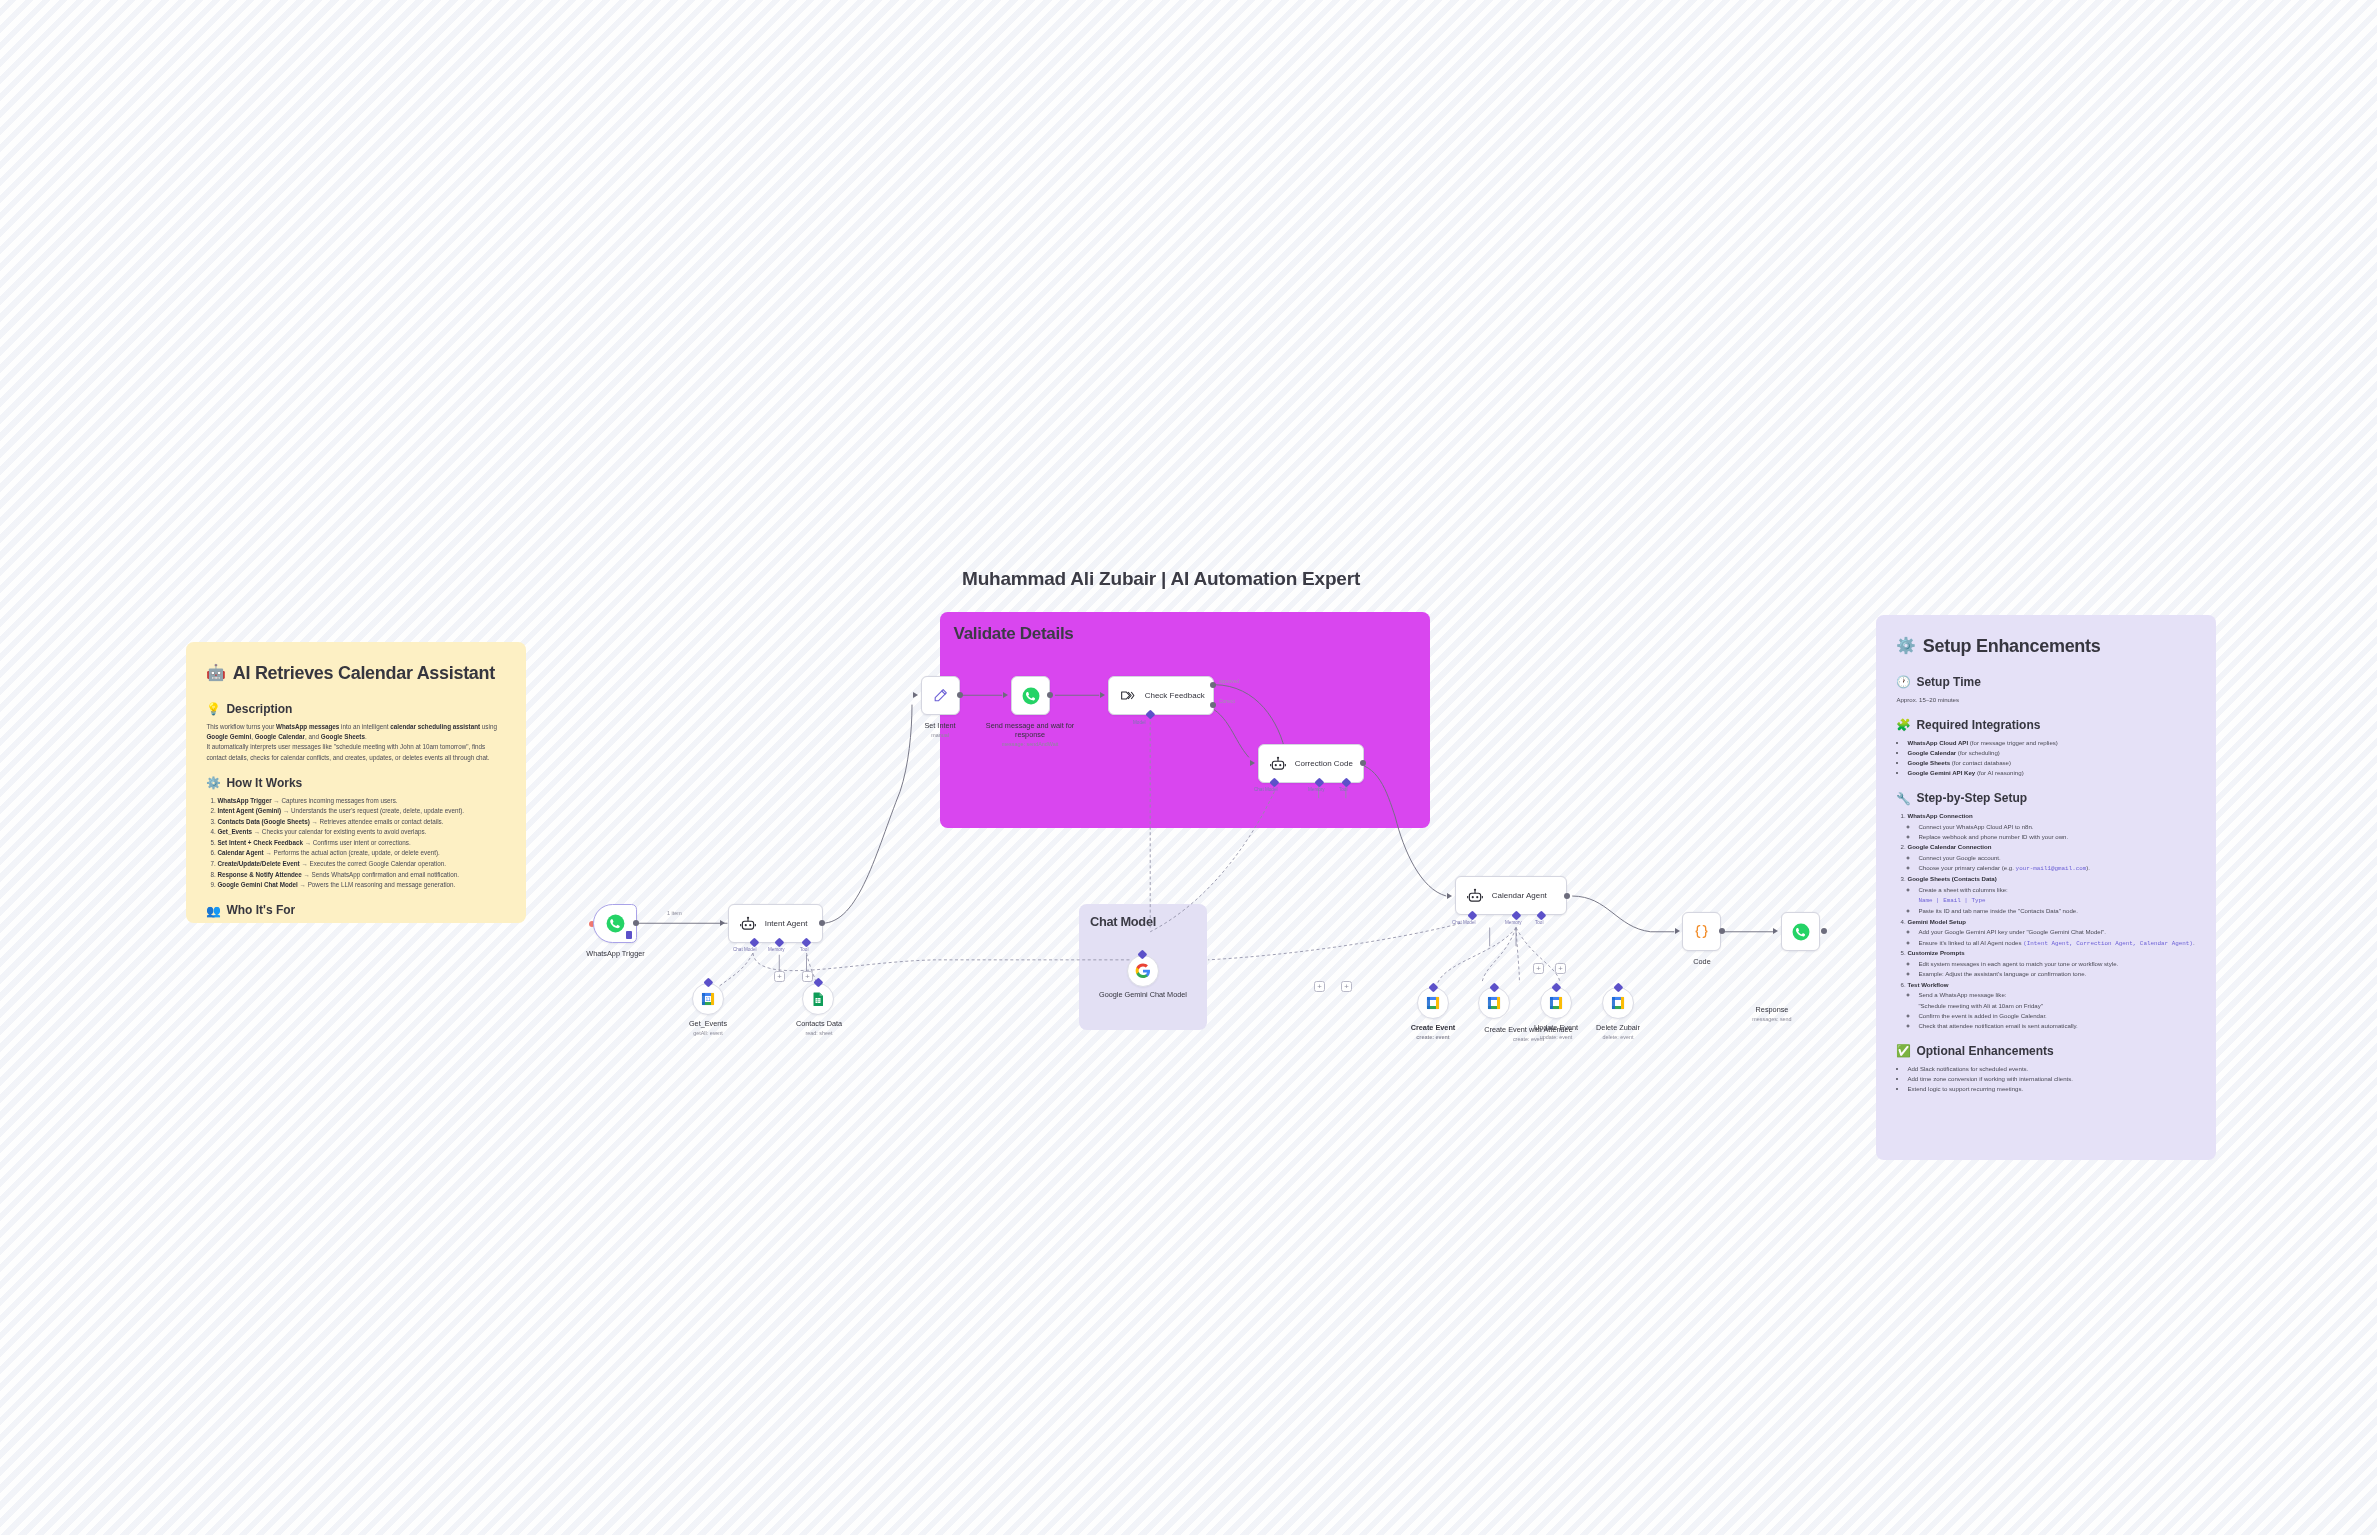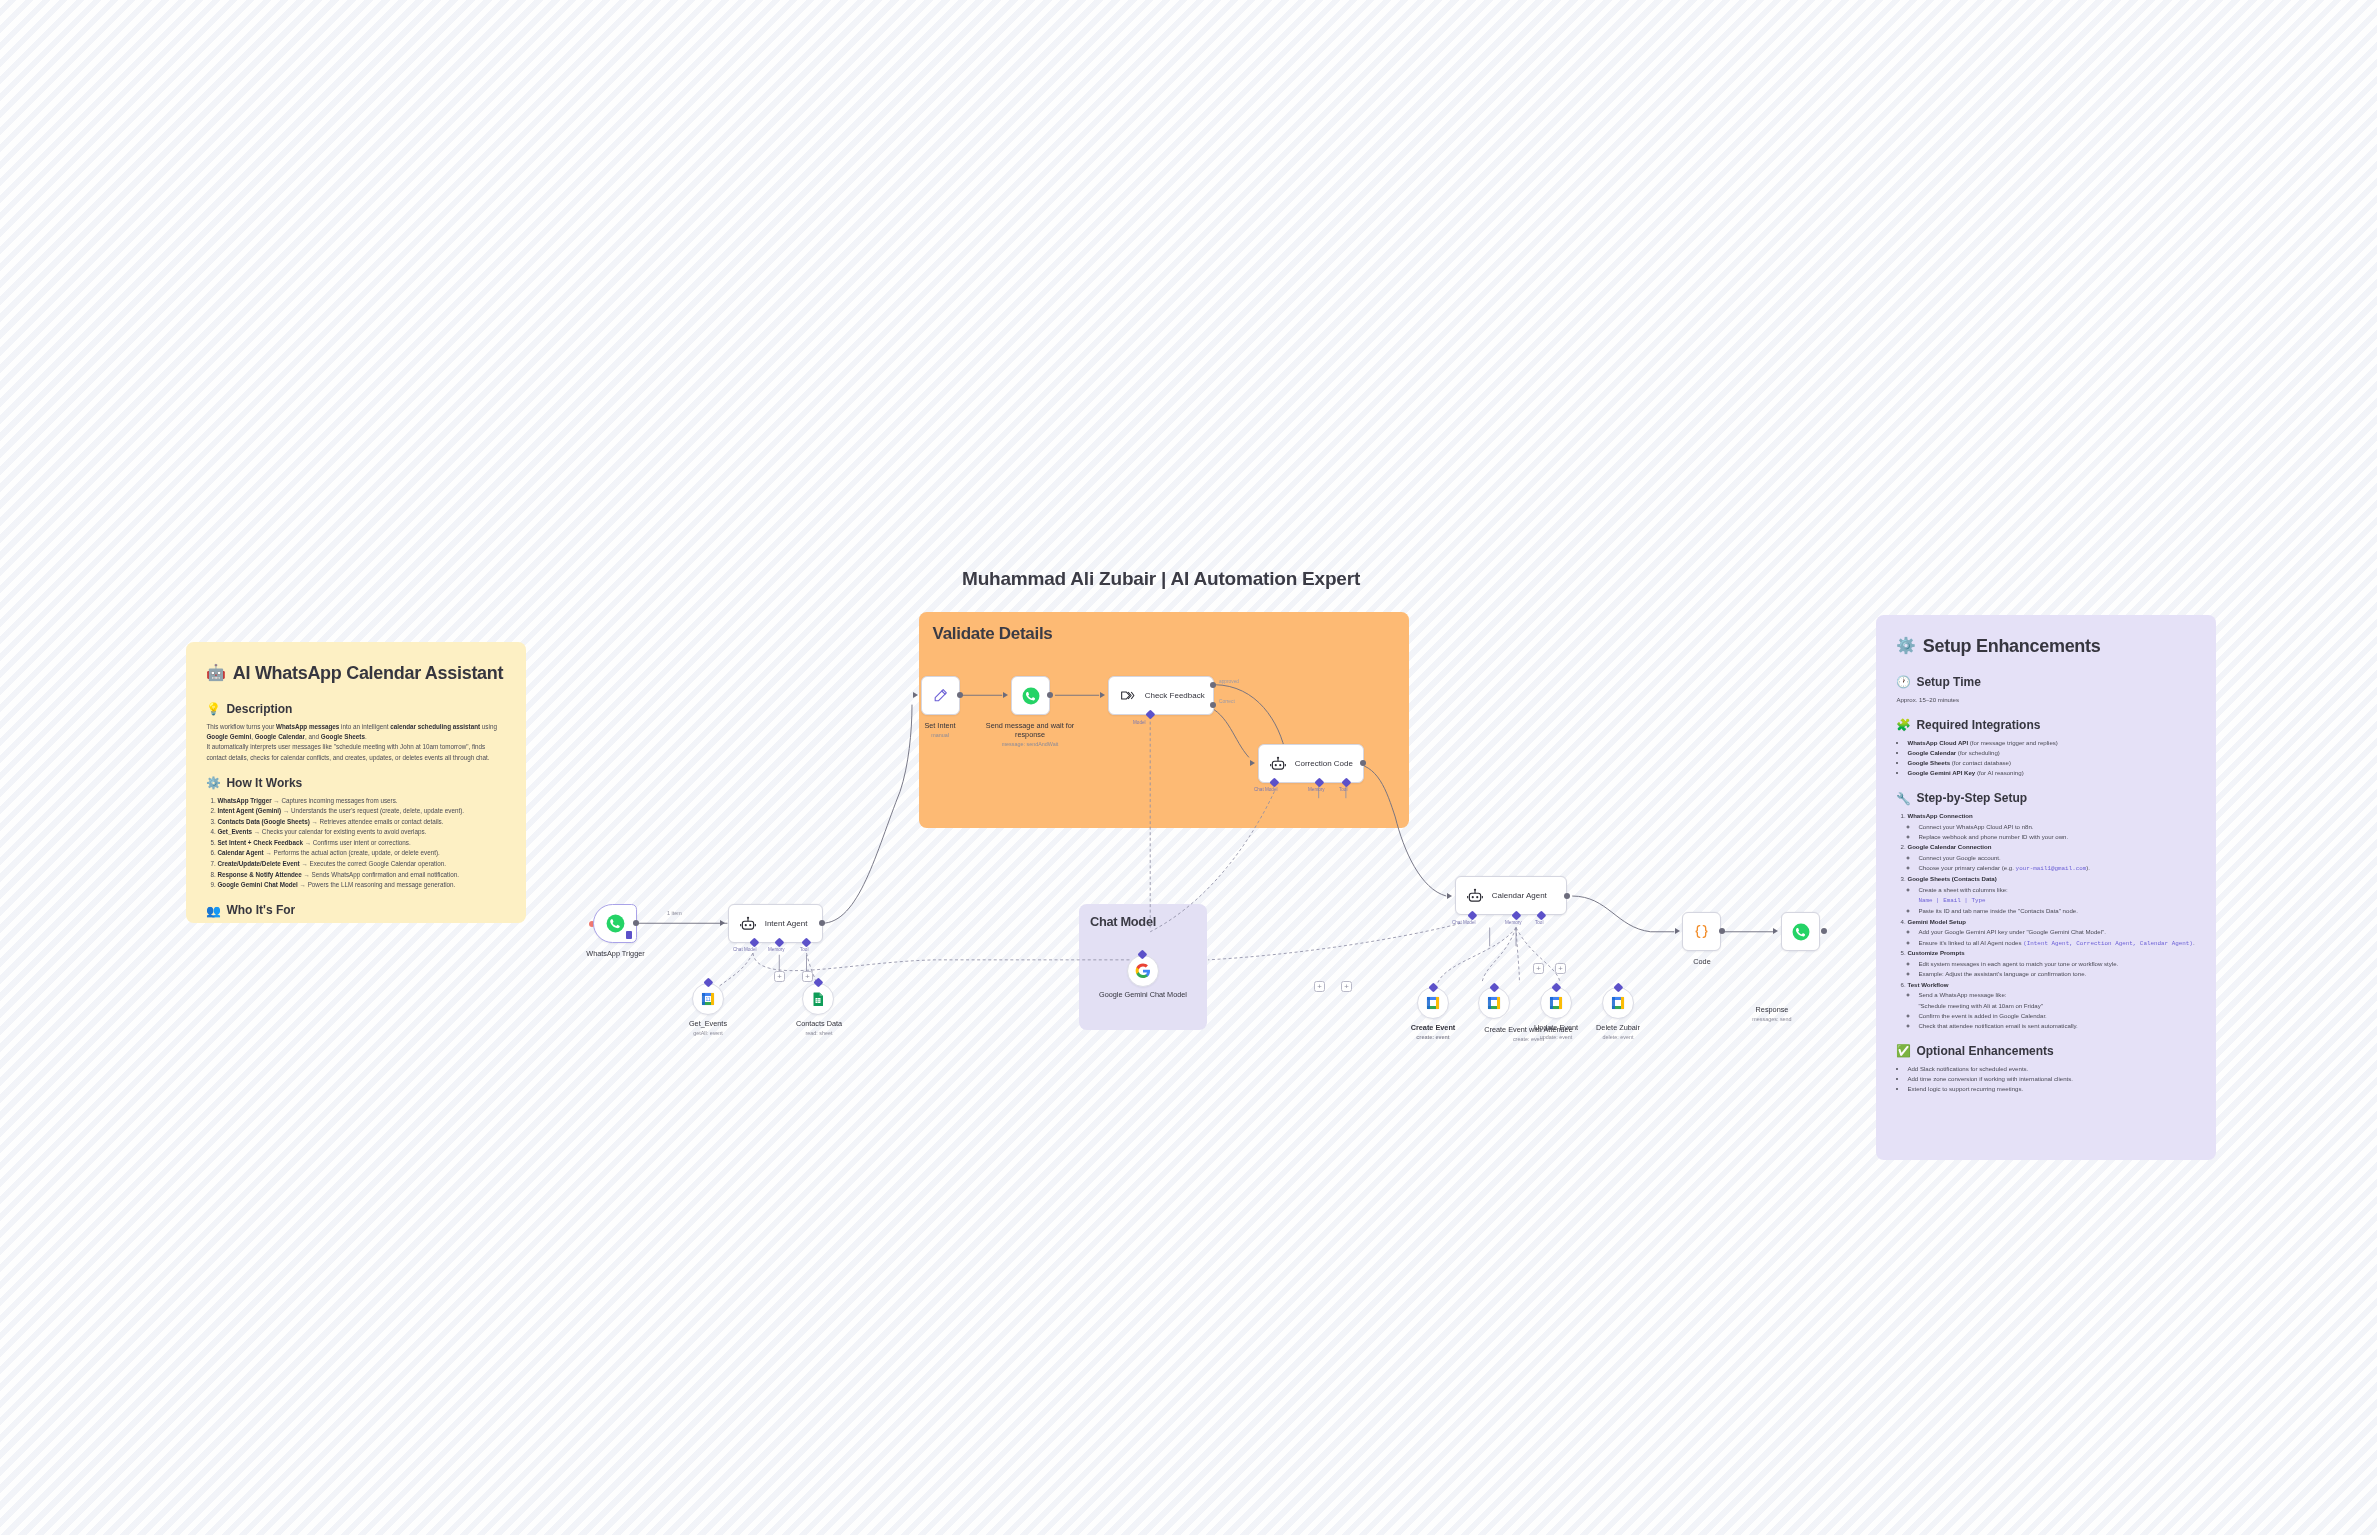--- a/index.html
+++ b/index.html
@@ -103,23 +103,23 @@
   .group > .group-label {
     position: absolute;
     left: 13.6px; top: 12px;
     font-size: 17px;
     font-weight: bold;
     color: #3b3b45;
     letter-spacing: -0.3px;
     white-space: nowrap;
   }
   #group-validate {
-    left: 919px; top: 612px;
+    left: 940px; top: 612px;
     width: 490px; height: 216px;
-    background: #fdba74;
+    background: #d946ef;
   }
   #group-capture {
     left: 575px; top: 833px;
     width: 338px; height: 206px;
     background: #d0e3f3;
   }
   #group-schedule {
     left: 1394px; top: 833px;
     width: 458px; height: 206px;
     background: #d4f0de;
@@ -594,21 +594,21 @@
   <div class="port arrow abs" style="left:1773px; top:928px;"></div>
   <div class="port abs" style="left:1821px; top:928px;"></div>
   <div class="node-caption abs" style="left:1721px; top:957px; width:102px;margin-top:48px;">
     <span>Response</span>
     <span class="sub2">messages: send</span>
   </div>
 
   <div class="sticky abs" id="note-left">
     <h1>
       <span class="ico">🤖</span>
-      <span>AI WhatsApp Calendar Assistant</span>
+      <span>AI Retrieves Calendar Assistant</span>
     </h1>
 
     <h2>
       <span class="ico">💡</span>
       <span>Description</span>
     </h2>
     <p>
       This workflow turns your <b>WhatsApp messages</b> into an intelligent <b>calendar scheduling assistant</b> using <b>Google Gemini</b>, <b>Google Calendar</b>, and <b>Google Sheets</b>.
     </p>
     <p>

